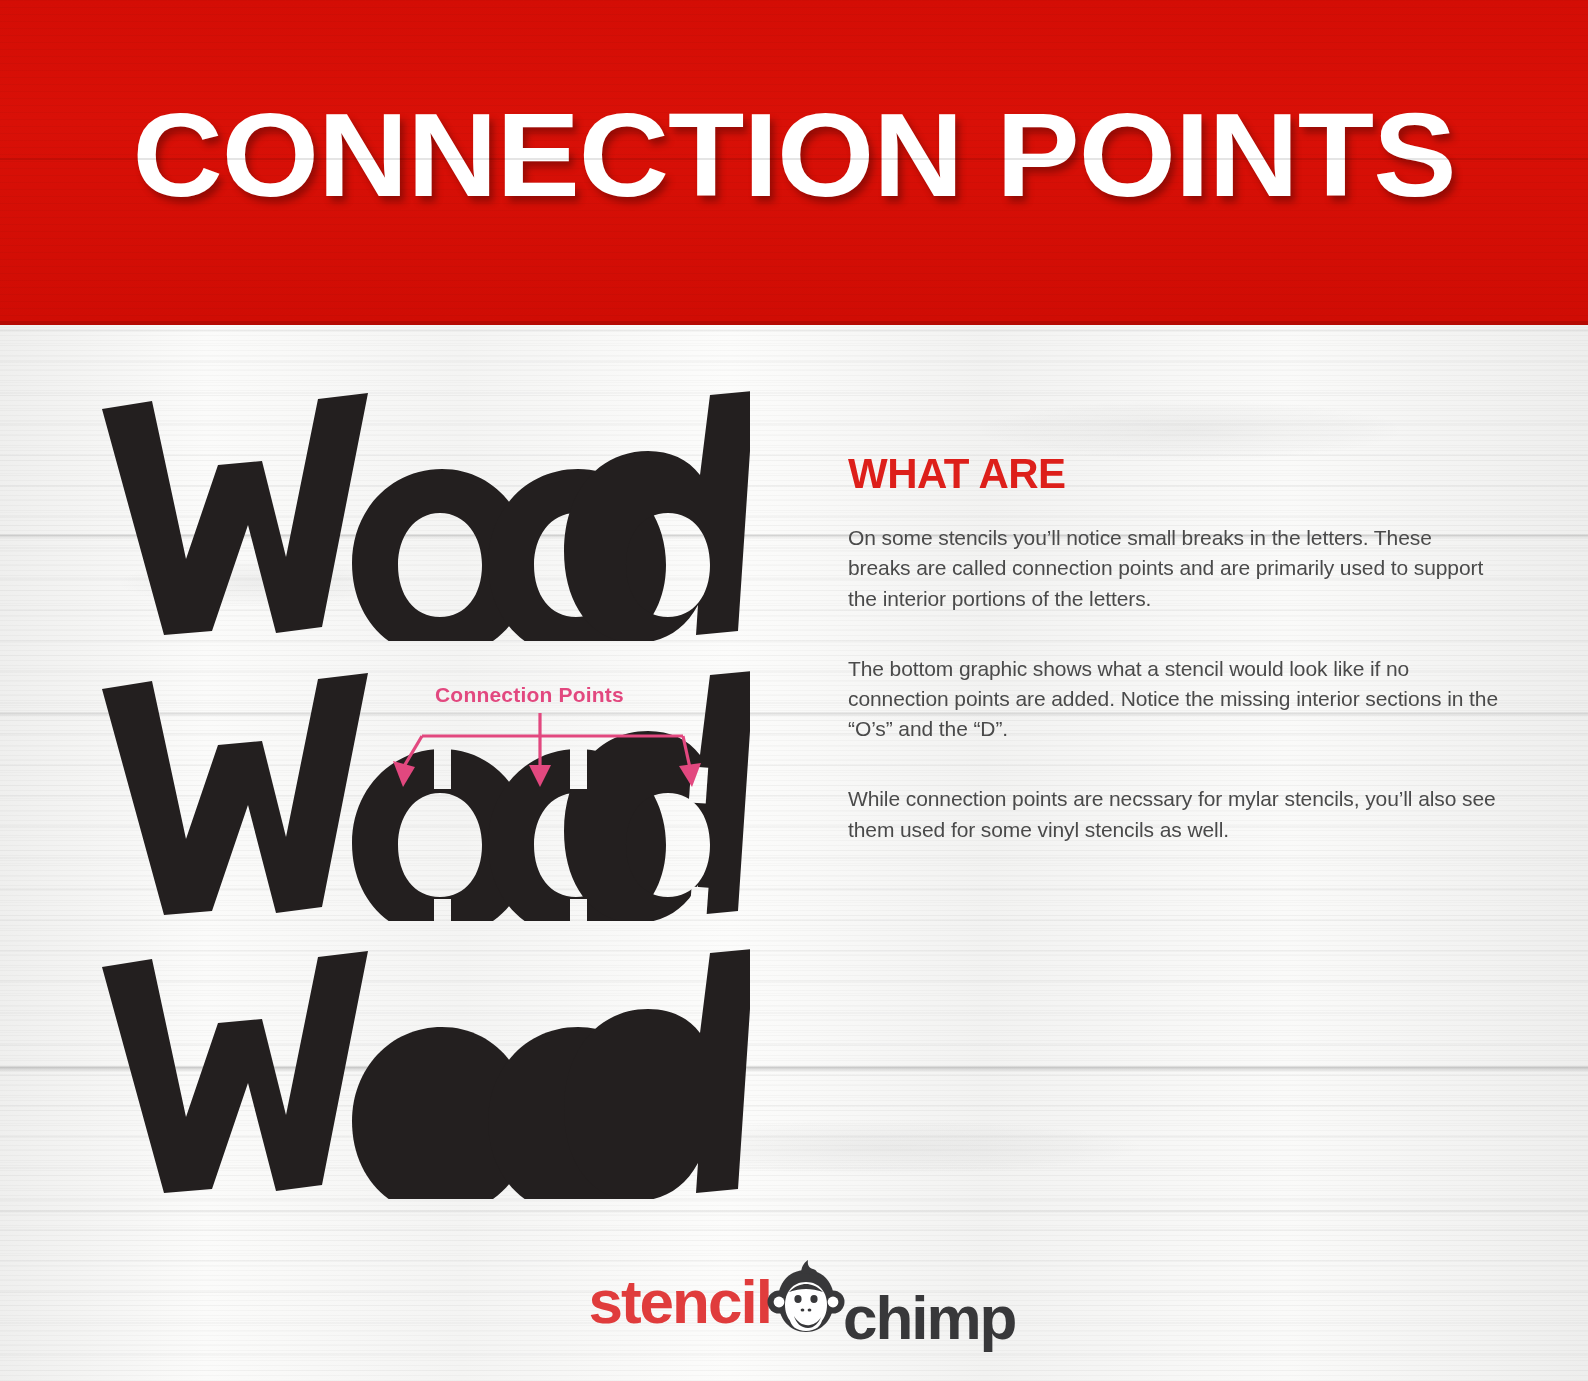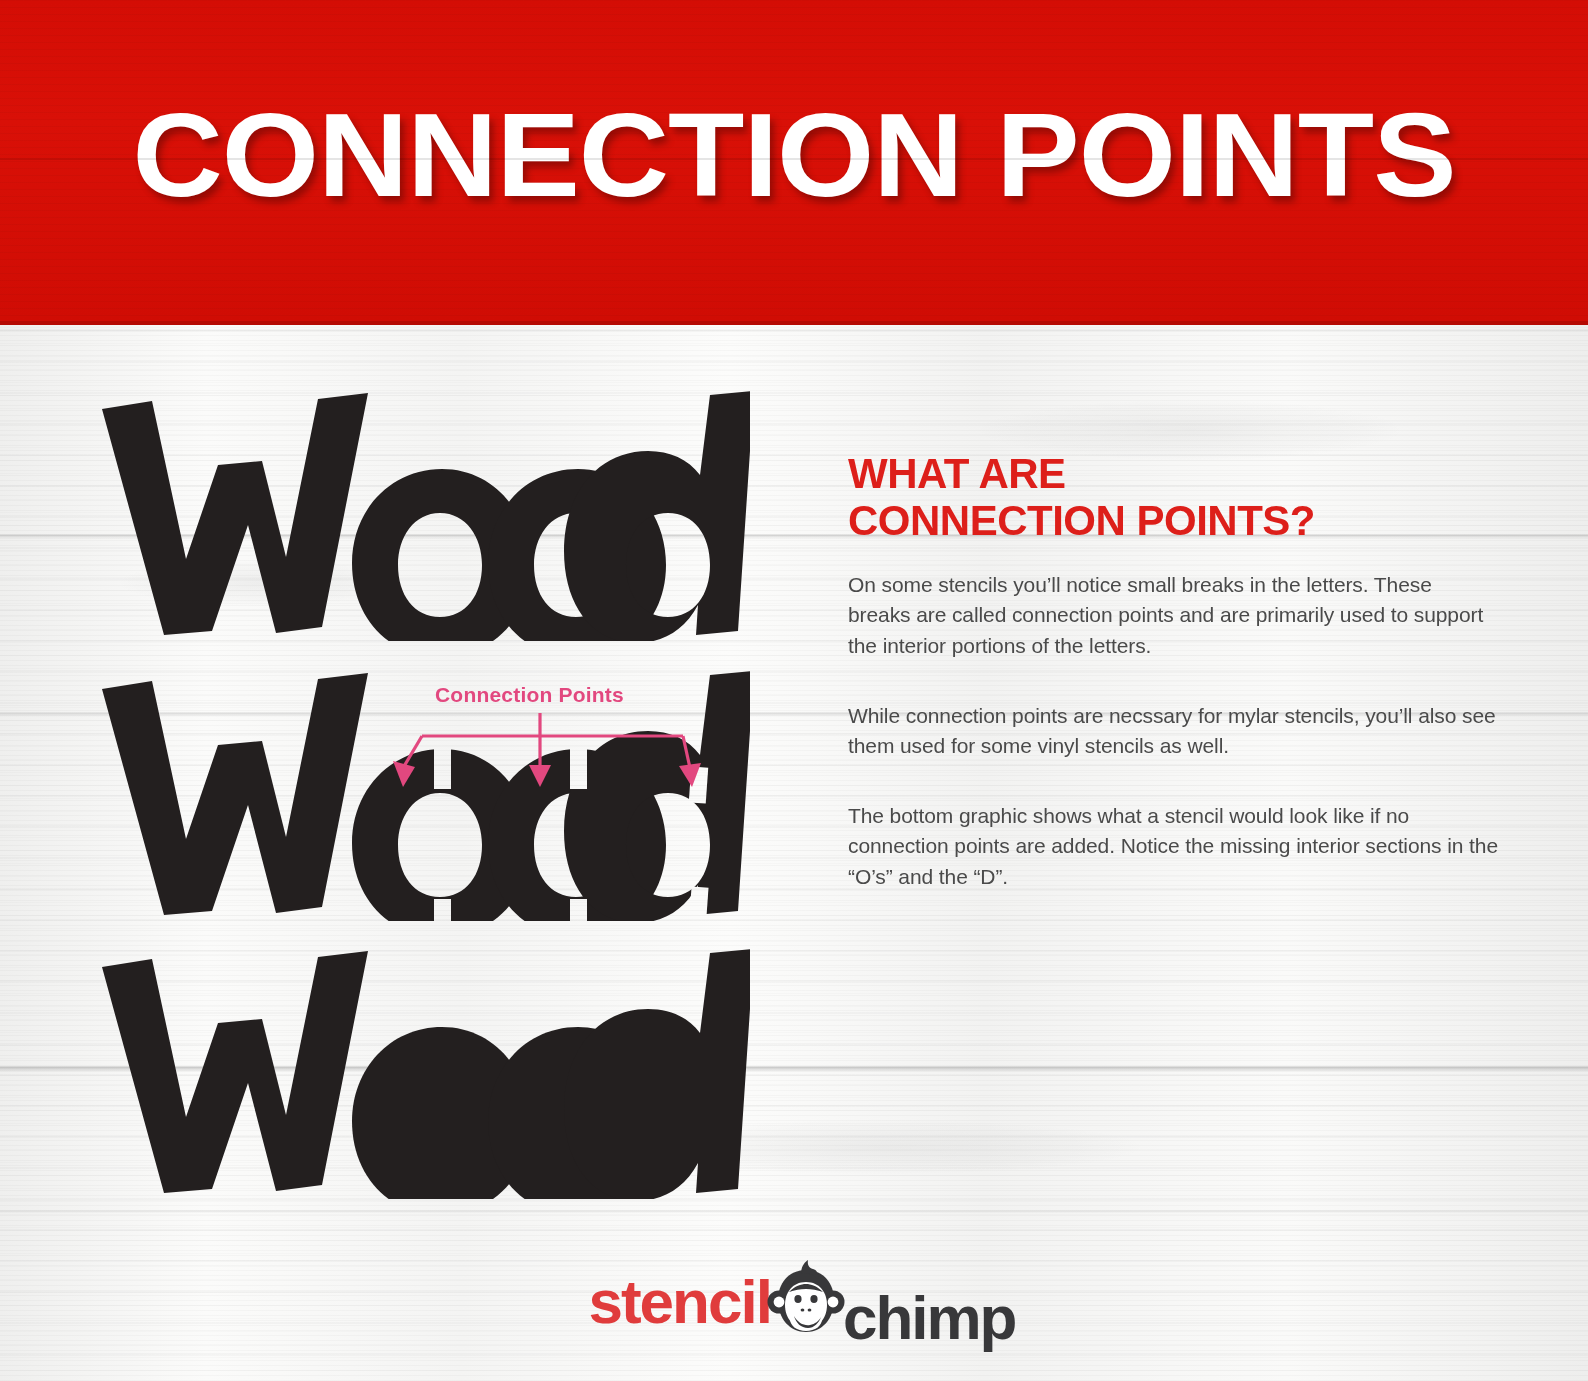--- a/index.html
+++ b/index.html
@@ -315,25 +315,24 @@
 
         <path d="M160 74 L149 52 L171 52 Z"></path>
 
         <path d="M312 74 L299 53 L321 50 Z"></path>
       </g>
     </svg>
 
     <div class="text-col">
       <h2 class="sec-title">
         <span>WHAT ARE</span>
-        <span>CONNECTION POINTS?</span>
       </h2>
       <p class="body-p">On some stencils you’ll notice small breaks in the letters. These breaks are called connection points and are primarily used to support the interior portions of the letters.</p>
+      <p class="body-p">The bottom graphic shows what a stencil would look like if no connection points are added. Notice the missing interior sections in the “O’s” and the “D”.</p>
       <p class="body-p">While connection points are necssary for mylar stencils, you’ll also see them used for some vinyl stencils as well.</p>
-      <p class="body-p">The bottom graphic shows what a stencil would look like if no connection points are added. Notice the missing interior sections in the “O’s” and the “D”.</p>
     </div>
 
     <div class="logo">
       <span class="logo-stencil">stencil</span>
       <svg class="logo-mark" width="78" height="78" viewBox="0 0 78 78">
         <g fill="#38383a">
 
           <circle cx="12" cy="42" r="11.5"></circle>
           <circle cx="66" cy="42" r="11.5"></circle>
 

